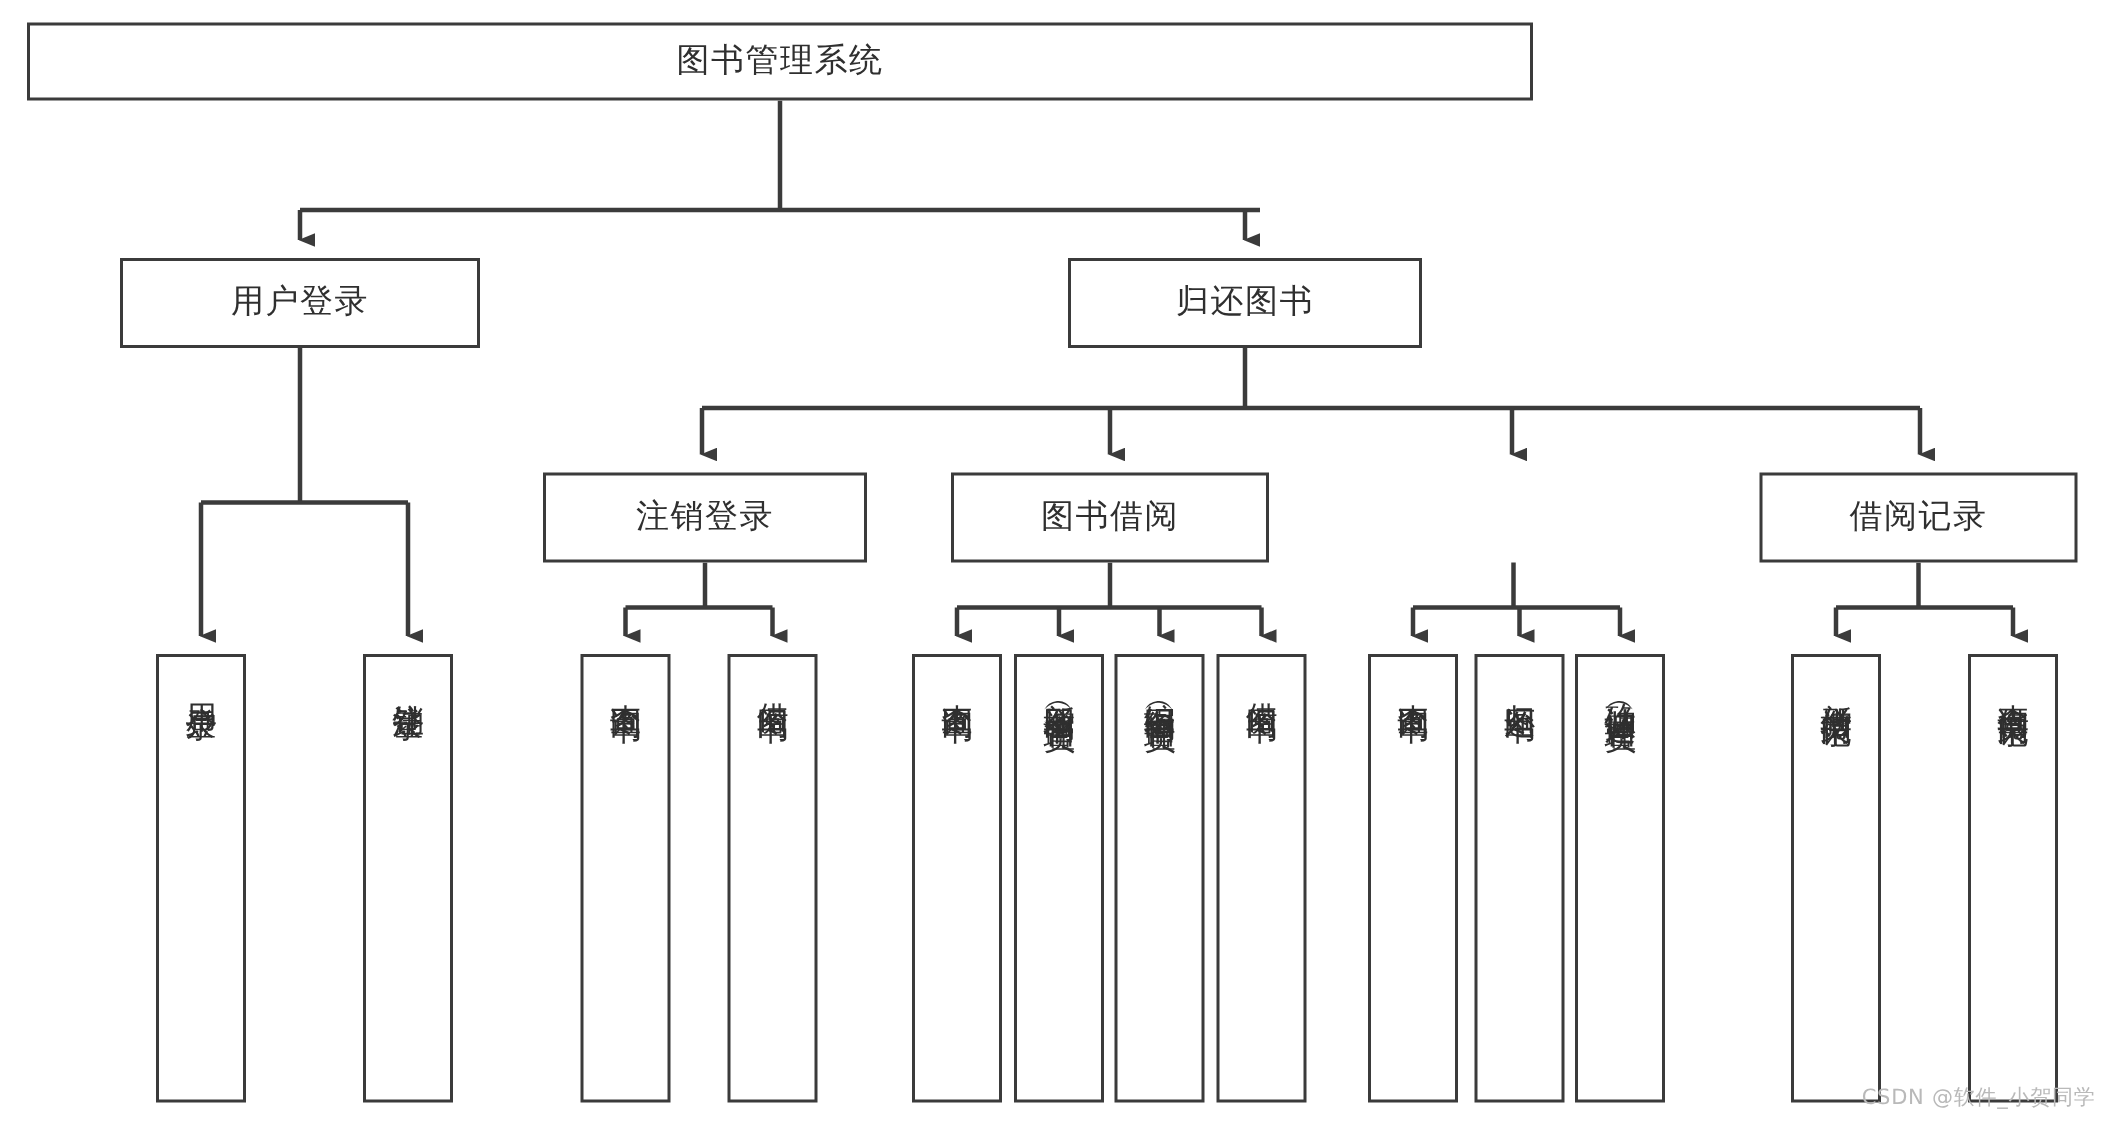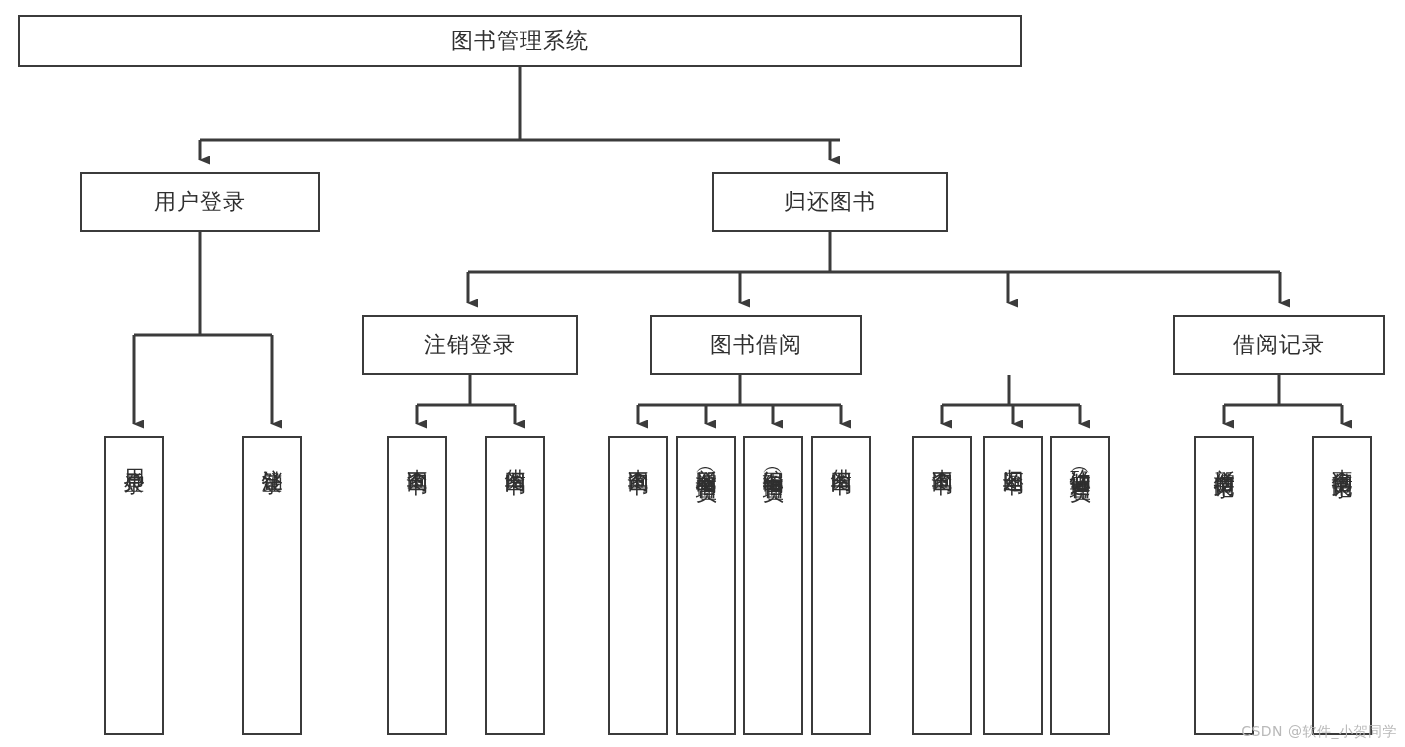--- a/index.html
+++ b/index.html
@@ -128,21 +128,21 @@
   <div class="node" style="left:80px; top:172px; width:240px; height:60px;">
     <span class="node-label">用户登录</span>
   </div>
   <div class="node" style="left:712px; top:172px; width:236px; height:60px;">
     <span class="node-label">归还图书</span>
   </div>
 
   <div class="node" style="left:362px; top:315px; width:216px; height:60px;">
     <span class="node-label">注销登录</span>
   </div>
-  <div class="node" style="left:634px; top:315px; width:212px; height:60px;margin-left:16px;">
+  <div class="node" style="left:634px; top:315px; width:212px; height:60px;">
     <span class="node-label">图书借阅</span>
   </div>
   <div class="node" style="left:1173px; top:315px; width:212px; height:60px;">
     <span class="node-label">借阅记录</span>
   </div>
 
   <div class="node leaf" style="left:104px; top:436px; width:60px; height:299px;">
     <span class="node-label">用户登录</span>
   </div>
   <div class="node leaf" style="left:242px; top:436px; width:60px; height:299px;">

